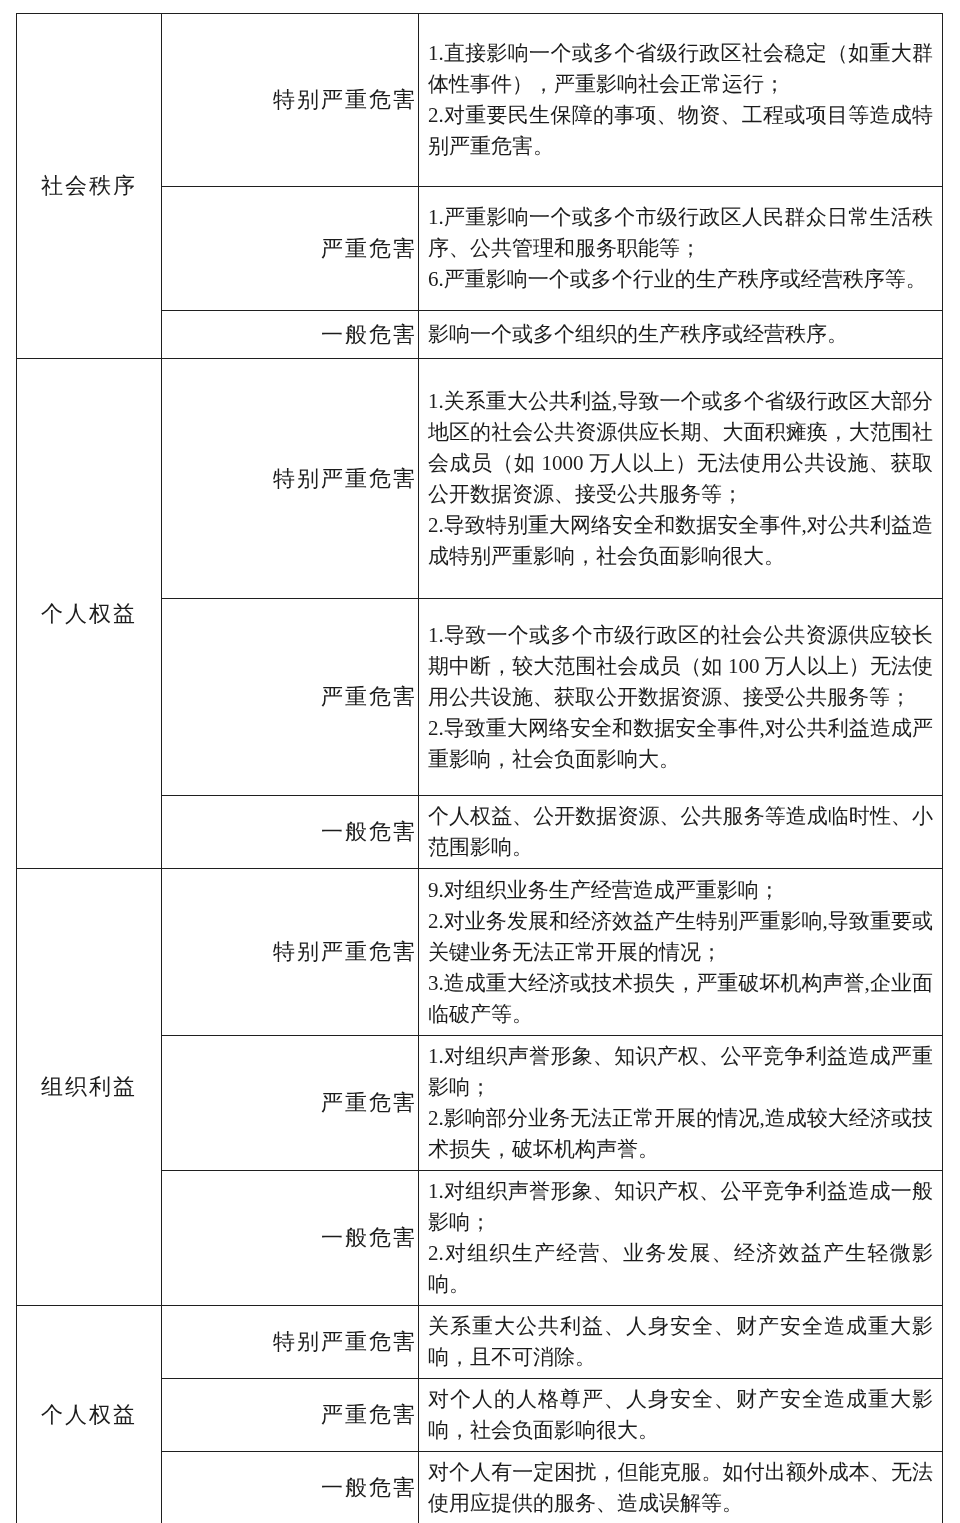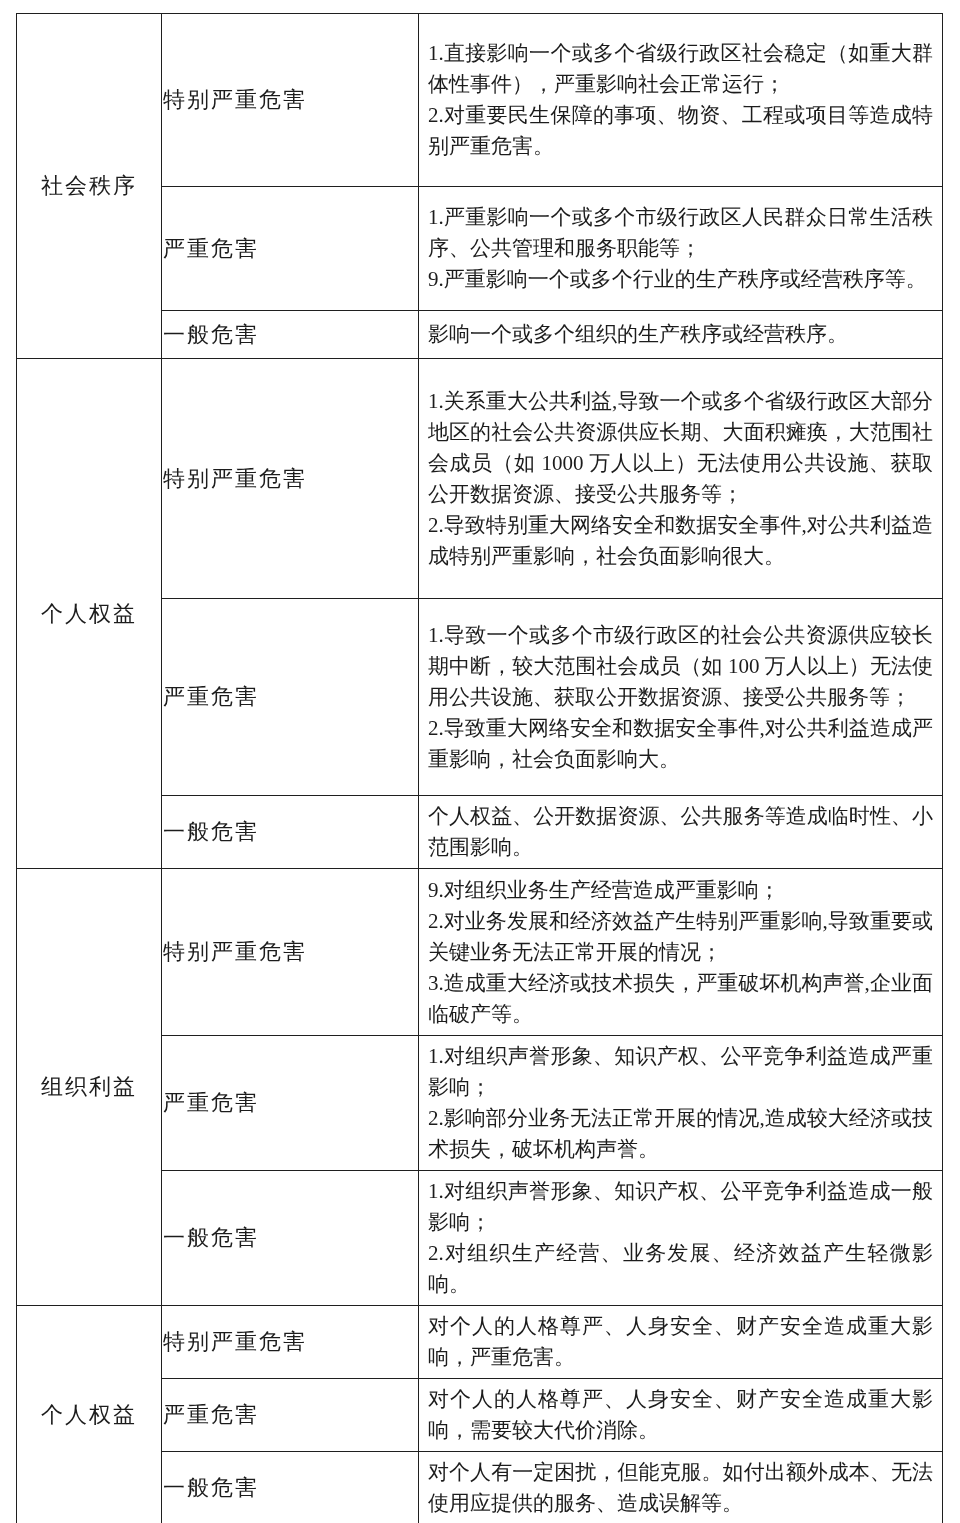--- a/index.html
+++ b/index.html
@@ -28,21 +28,21 @@
     box-sizing: border-box;
   }
   td.cat-cell {
     text-align: center;
     vertical-align: middle;
     font-size: 22px;
     letter-spacing: 2px;
     white-space: nowrap;
   }
   td.lvl-cell {
-    text-align: left;
+    text-align: right;
     vertical-align: middle;
     font-size: 22px;
     letter-spacing: 2px;
     white-space: nowrap;
   }
   td.desc-cell {
     font-size: 21px;
     line-height: 31px;
     padding: 5px 9px 5px 9px;
     text-align: justify;
@@ -65,21 +65,21 @@
 
     <tr style="height:173px">
       <td class="cat-cell" rowspan="3">社会秩序</td>
       <td class="lvl-cell">特别严重危害</td>
       <td class="desc-cell">1.直接影响一个或多个省级行政区社会稳定（如重大群体性事件），严重影响社会正常运行；
 2.对重要民生保障的事项、物资、工程或项目等造成特别严重危害。</td>
     </tr>
     <tr style="height:124px">
       <td class="lvl-cell">严重危害</td>
       <td class="desc-cell">1.严重影响一个或多个市级行政区人民群众日常生活秩序、公共管理和服务职能等；
-9.严重影响一个或多个行业的生产秩序或经营秩序等。</td>
+6.严重影响一个或多个行业的生产秩序或经营秩序等。</td>
     </tr>
     <tr style="height:48px">
       <td class="lvl-cell">一般危害</td>
       <td class="desc-cell">影响一个或多个组织的生产秩序或经营秩序。</td>
     </tr>
 
     <tr style="height:240px">
       <td class="cat-cell" rowspan="3">个人权益</td>
       <td class="lvl-cell">特别严重危害</td>
       <td class="desc-cell">1.关系重大公共利益,导致一个或多个省级行政区大部分地区的社会公共资源供应长期、大面积瘫痪，大范围社会成员（如 1000 万人以上）无法使用公共设施、获取公开数据资源、接受公共服务等；
@@ -109,24 +109,24 @@
     </tr>
     <tr style="height:131px">
       <td class="lvl-cell">一般危害</td>
       <td class="desc-cell">1.对组织声誉形象、知识产权、公平竞争利益造成一般影响；
 2.对组织生产经营、业务发展、经济效益产生轻微影响。</td>
     </tr>
 
     <tr style="height:70px">
       <td class="cat-cell" rowspan="3">个人权益</td>
       <td class="lvl-cell">特别严重危害</td>
-      <td class="desc-cell">对个人的人格尊严、人身安全、财产安全造成重大影响，严重危害。</td>
+      <td class="desc-cell">关系重大公共利益、人身安全、财产安全造成重大影响，且不可消除。</td>
     </tr>
     <tr style="height:70px">
       <td class="lvl-cell">严重危害</td>
-      <td class="desc-cell">对个人的人格尊严、人身安全、财产安全造成重大影响，需要较大代价消除。</td>
+      <td class="desc-cell">对个人的人格尊严、人身安全、财产安全造成重大影响，社会负面影响很大。</td>
     </tr>
     <tr style="height:67px">
       <td class="lvl-cell">一般危害</td>
       <td class="desc-cell">对个人有一定困扰，但能克服。如付出额外成本、无法使用应提供的服务、造成误解等。</td>
     </tr>
   </tbody>
 </table>
 
 </body></html>

